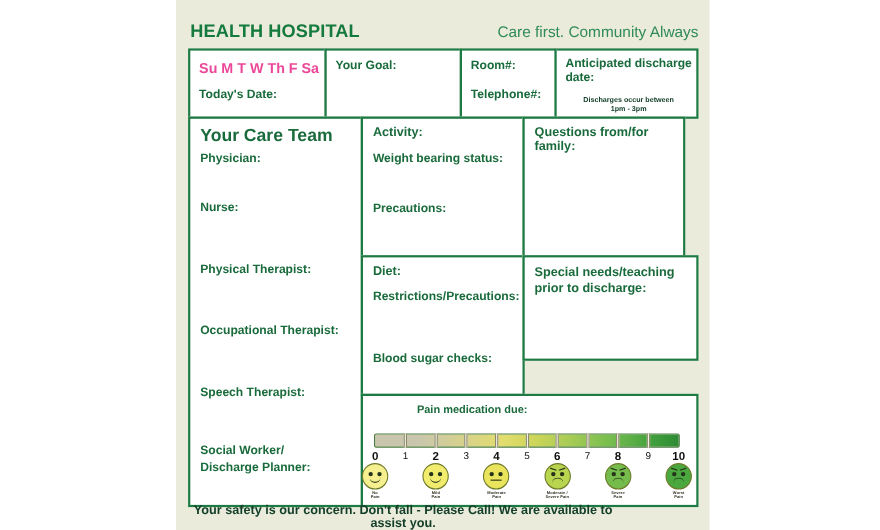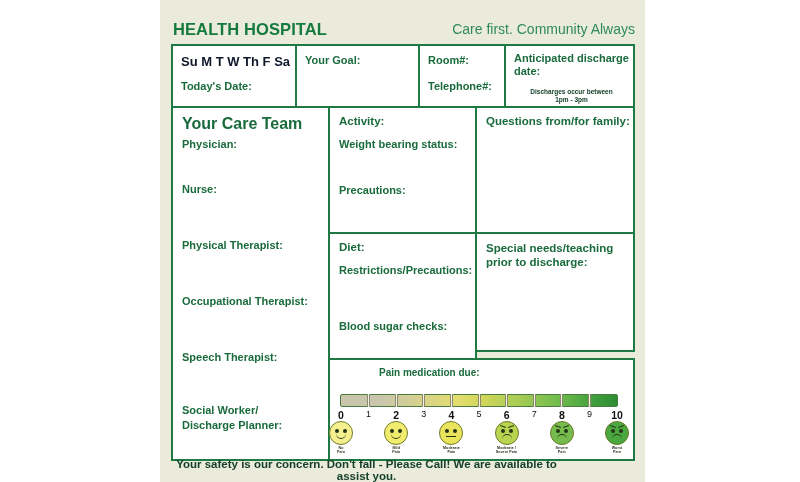--- a/index.html
+++ b/index.html
@@ -35,21 +35,21 @@
     font-size: 14px; color: #2e8b57; font-weight: normal;
   }
 
   
   .cell {
     position: absolute;
     background: #ffffff;
     border: 2px solid #1d7a43;
   }
   .lbl { position: absolute; color: #1a6b3c; font-weight: bold; white-space: pre-line; }
-  .lbl-blk { color: #0f172a; }
+  .lbl-blk { color: #ec4899; }
   .lbl-reg { font-weight: bold; }
 
   
   .r1 { top: 38px; height: 64px; }
 
   
   .ruler {
     position: absolute; left: 10px; top: 34px;
     width: 278px; height: 13px;
     border: 1px solid #4a7c3f;
@@ -152,25 +152,25 @@
       <div class="lbl lbl-reg" style="left:9px; top:30px; font-size:11px;">Weight bearing status:</div>
       <div class="lbl lbl-reg" style="left:9px; top:76px; font-size:11px;">Precautions:</div>
     </div>
 
     <div class="cell" style="left:157px; top:226px; width:149px; height:128px;">
       <div class="lbl" style="left:9px; top:7px; font-size:11.5px;">Diet:</div>
       <div class="lbl lbl-reg" style="left:9px; top:30px; font-size:11px;">Restrictions/Precautions:</div>
       <div class="lbl lbl-reg" style="left:9px; top:86px; font-size:11px;">Blood sugar checks:</div>
     </div>
 
-    <div class="cell" style="left:304px; top:100px; width:160px; height:128px;">
+    <div class="cell" style="left:304px; top:100px; width:148px; height:128px;">
       <div class="lbl" style="left:9px; top:7px; font-size:11.5px;">Questions from/for family:</div>
     </div>
 
-    <div class="cell" style="left:304px; top:226px; width:160px; height:120px;">
+    <div class="cell" style="left:304px; top:226px; width:160px; height:96px;">
       <div class="lbl" style="left:9px; top:7px; font-size:11.5px; line-height:14px;">Special needs/teaching
 prior to discharge:</div>
     </div>
 
     <div class="cell" style="left:157px; top:352px; width:307px; height:103px;">
       <div class="lbl" style="left:2px; top:7px; font-size:10px;padding-left:47px;">Pain medication due:</div>
 
       <div class="ruler"></div>
 
       <div id="ticks">

